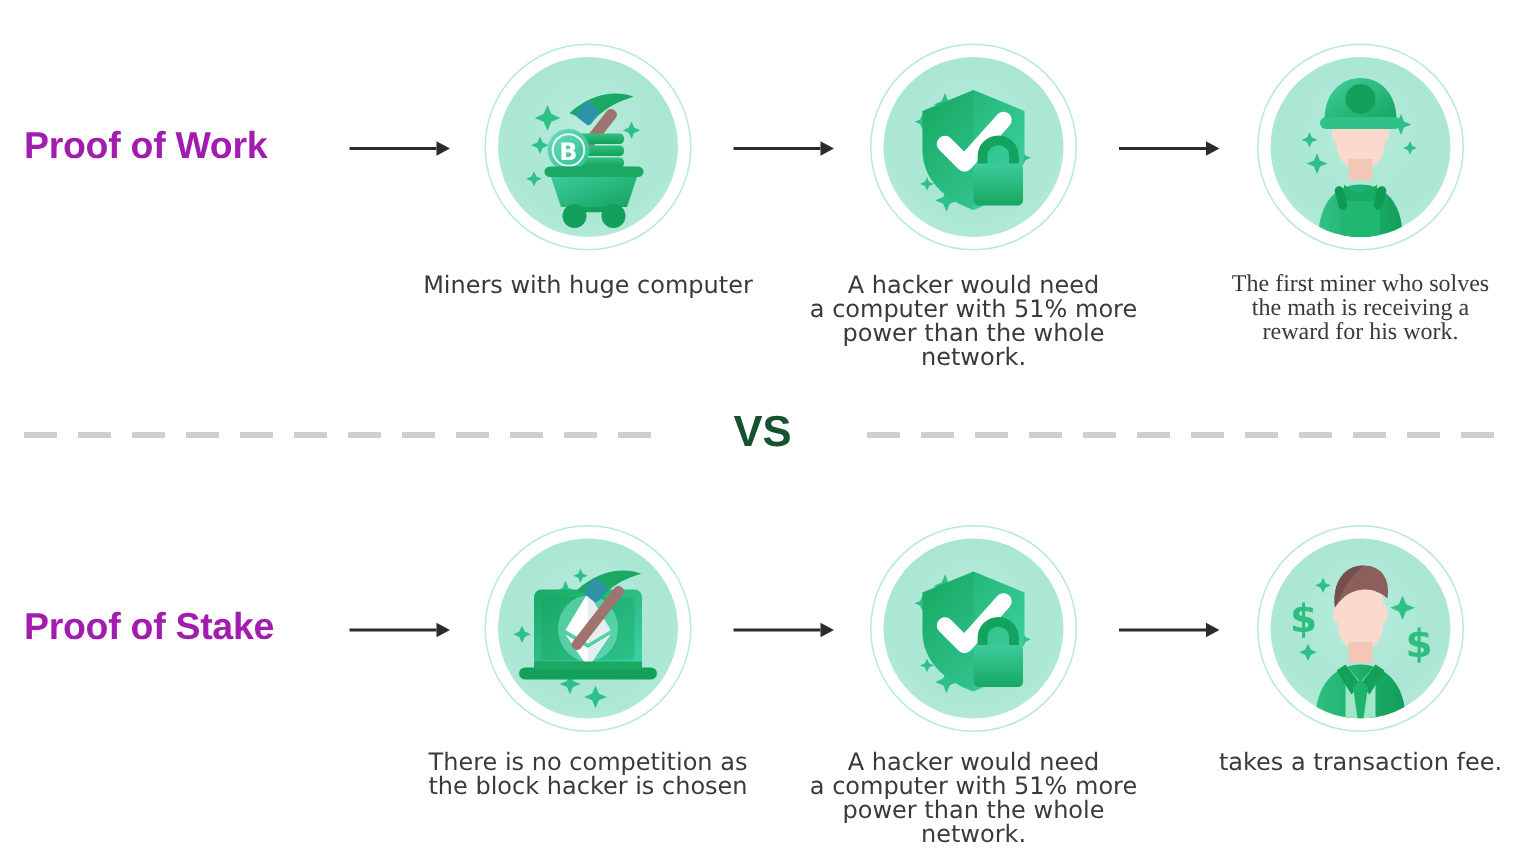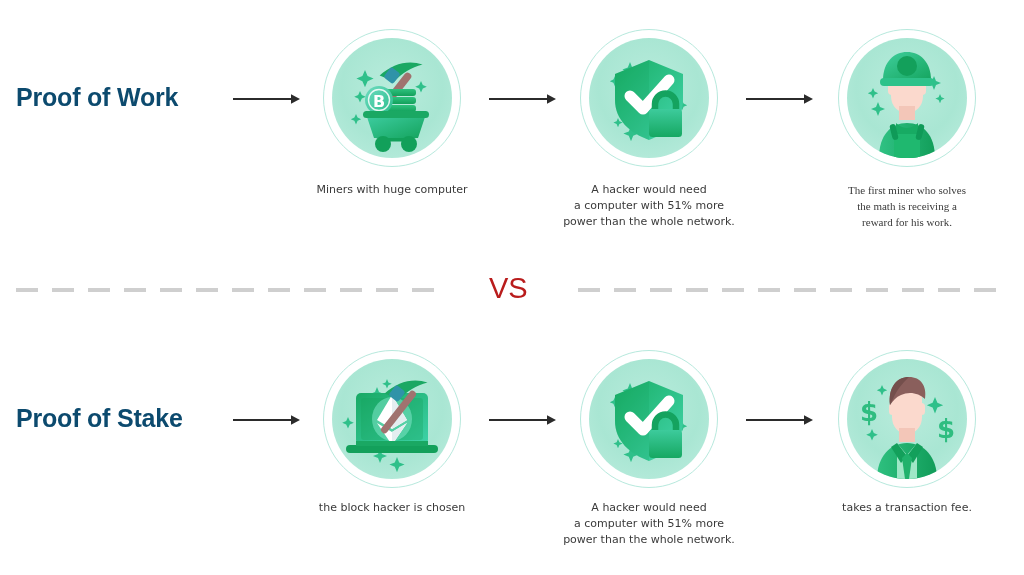--- a/index.html
+++ b/index.html
@@ -20,21 +20,21 @@
     position: absolute;
     inset: 0;
   }
 
   
   .row-label {
     position: absolute;
     font-size: 25px;
     font-weight: 700;
     letter-spacing: -0.2px;
-    color: #0c4a6e;
+    color: #a21caf;
     white-space: nowrap;
   }
   .row-label.pow { left: 16px; top: 83px; }
   .row-label.pos { left: 16px; top: 404px; }
 
   
   .arrow {
     position: absolute;
     height: 14px;
   }
@@ -67,21 +67,21 @@
     position: absolute;
     inset: 0;
   }
   .badge-art svg { display: block; width: 120px; height: 120px; }
 
   
   .caption {
     position: absolute;
     width: 230px;
     text-align: center;
-    font-size: 11px;
+    font-size: 16px;
     line-height: 16px;
     color: #3a3a3a;
     font-family: "DejaVu Sans", sans-serif;
   }
   .caption span { display: block; }
 
   
   .divider-line {
     position: absolute;
     height: 4px;
@@ -89,22 +89,22 @@
       to right,
       #cfcfcf 0px,
       #cfcfcf 22px,
       rgba(0,0,0,0) 22px,
       rgba(0,0,0,0) 36px
     );
   }
   .vs-label {
     position: absolute;
     font-size: 29px;
-    font-weight: 400;
-    color: #b91c1c;
+    font-weight: 700;
+    color: #14532d;
     letter-spacing: 0px;
     font-family: "Liberation Sans", sans-serif;
   }
 </style>
 </head>
 <body>
 
 <div class="infographic">
 
   <div class="row-label pow">Proof of Work</div>
@@ -321,20 +321,21 @@
           <rect x="63" y="27" width="7" height="52" rx="3.2" fill="#a0736f" transform="rotate(38 66.5 53)"></rect>
 
           <path d="M53 36 C65 23, 81 18, 95 22 C84 26, 75 32, 68 41 Z" fill="#1aa863" transform="rotate(4 74 30)"></path>
           <rect x="59" y="28" width="12" height="13" rx="2.5" fill="#2f93a8" transform="rotate(38 65 34.5)"></rect>
         </svg>
       </div>
     </div>
   </div>
 
   <div class="caption" style="left:277px; top:500px;">
+    <span>There is no competition as</span>
     <span>the block hacker is chosen</span>
   </div>
 
   <div class="arrow" style="left:489px; top:413px; width:67px;">
     <svg width="67" height="14" viewBox="0 0 67 14" aria-hidden="true">
       <line x1="0" y1="7" x2="58" y2="7" stroke="#2b2b2b" stroke-width="2"></line>
       <polygon points="58,2.2 67,7 58,11.8" fill="#2b2b2b"></polygon>
     </svg>
   </div>
 

